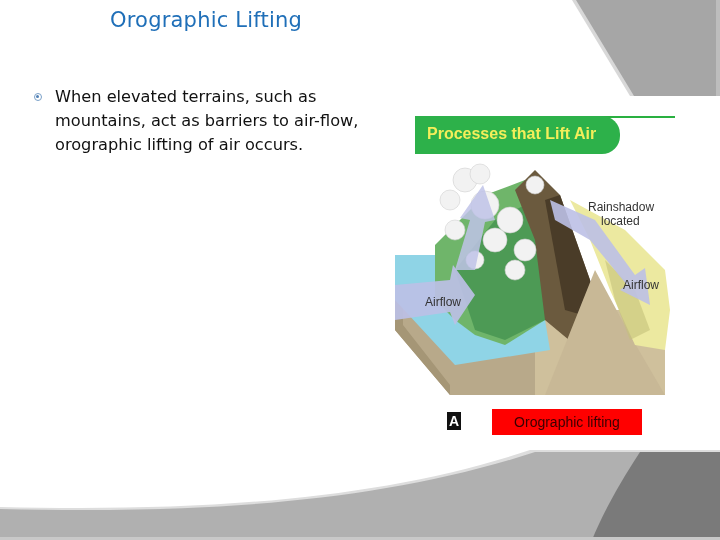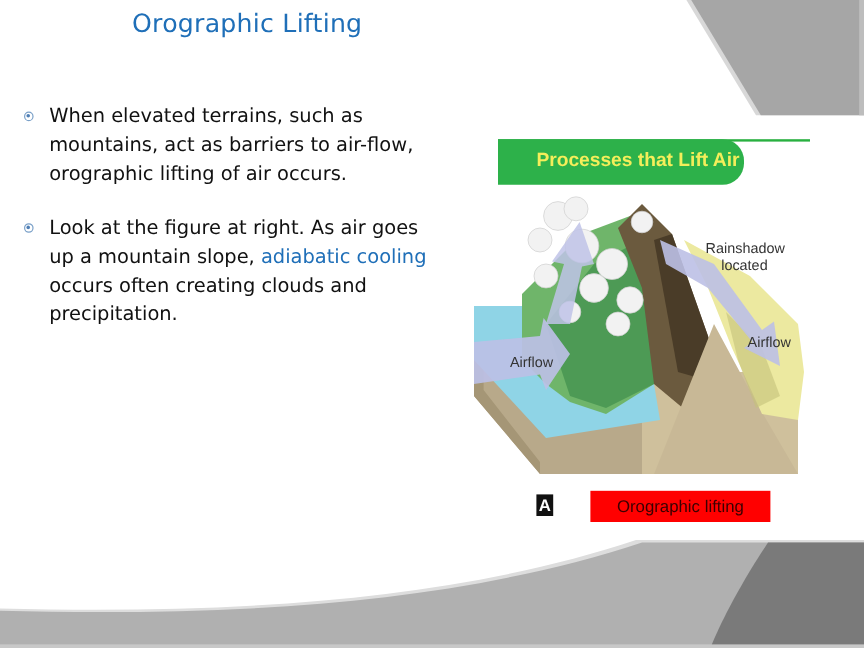--- a/index.html
+++ b/index.html
@@ -1,27 +1,27 @@
 <!DOCTYPE html>
 <html><head>
 <meta charset="utf-8">
 <style>
   html, body { margin: 0; padding: 0; }
   body { width: 720px; height: 540px; position: relative; overflow: hidden; background: #ffffff; font-family: "DejaVu Sans", sans-serif; }
   .deco { position: absolute; left: 0; top: 0; }
   .title { position: absolute; left: 96px; top: 8px; width: 220px; text-align: center; font-size: 21px; color: #1f6fb8; letter-spacing: 0.2px; }
-  .bullets { position: absolute; left: 18px; top: 85px; width: 345px; }
+  .bullets { position: absolute; left: 32px; top: 85px; width: 345px; }
   .bullet { position: relative; padding-left: 23px; font-size: 16.2px; line-height: 24px; color: #111; margin-bottom: 21px; }
   .bullet .dot { position: absolute; left: 2px; top: 8px; width: 8px; height: 8px; border: 1.3px solid #7aa0c8; border-radius: 50%; box-sizing: border-box; }
   .bullet .dot::after { content: ""; position: absolute; left: 1.3px; top: 1.3px; width: 3px; height: 3px; border-radius: 50%; background: #4f7fb5; }
   .hl { color: #1f6fb8; }
   .figure { position: absolute; left: 395px; top: 112px; width: 280px; height: 330px; }
   .fig-header { position: absolute; left: 20px; top: 4px; width: 260px; height: 2px; background: #29b040; }
   .fig-tab { position: absolute; left: 20px; top: 4px; height: 38px; width: 205px; background: #2db14a; border-radius: 0 18px 18px 0; }
-  .fig-tab-label { position: absolute; left: 12px; top: 9px; font-family: "Liberation Sans", sans-serif; font-weight: bold; font-size: 16px; color: #f4ee5a; white-space: nowrap; margin-left: 20px; }
+  .fig-tab-label { position: absolute; left: 12px; top: 9px; font-family: "Liberation Sans", sans-serif; font-weight: bold; font-size: 16px; color: #f4ee5a; white-space: nowrap; }
   .fig-art { position: absolute; left: 0; top: 48px; }
   .lbl { position: absolute; font-family: "Liberation Sans", sans-serif; font-size: 12px; color: #333; white-space: nowrap; }
   .badge-a { position: absolute; left: 52px; top: 300px; width: 14px; height: 18px; background: #111; color: #fff; font-family: "Liberation Sans", sans-serif; font-weight: bold; font-size: 14px; text-align: center; line-height: 18px; }
   .caption { position: absolute; left: 97px; top: 297px; width: 150px; height: 26px; background: #ff0000; color: #3a0000; font-family: "Liberation Sans", sans-serif; font-size: 14px; text-align: center; line-height: 26px; }
 </style>
 </head>
 <body>
 
 <svg class="deco" width="720" height="540" viewBox="0 0 720 540">
 
@@ -34,24 +34,20 @@
   <path d="M640,452 C615,490 600,520 592,540 L720,540 L720,452 Z" fill="#7a7a7a"></path>
   <rect x="0" y="537" width="720" height="3" fill="#c8c8c8"></rect>
 </svg>
 
 <div class="title">Orographic Lifting</div>
 
 <div class="bullets">
   <div class="bullet">
     <span class="dot"></span>
     <span>When elevated terrains, such as mountains, act as barriers to air-flow, orographic lifting of air occurs.</span>
-  </div>
-  <div class="bullet">
-    <span class="dot"></span>
-    <span>Look at the figure at right. As air goes up a mountain slope, </span><span class="hl">adiabatic cooling</span><span> occurs often creating clouds and precipitation.</span>
   </div>
 </div>
 
 <div class="figure">
   <div class="fig-header"></div>
   <div class="fig-tab">
     <span class="fig-tab-label">Processes that Lift Air</span>
   </div>
 
   <svg class="fig-art" width="280" height="240" viewBox="0 0 280 240">

